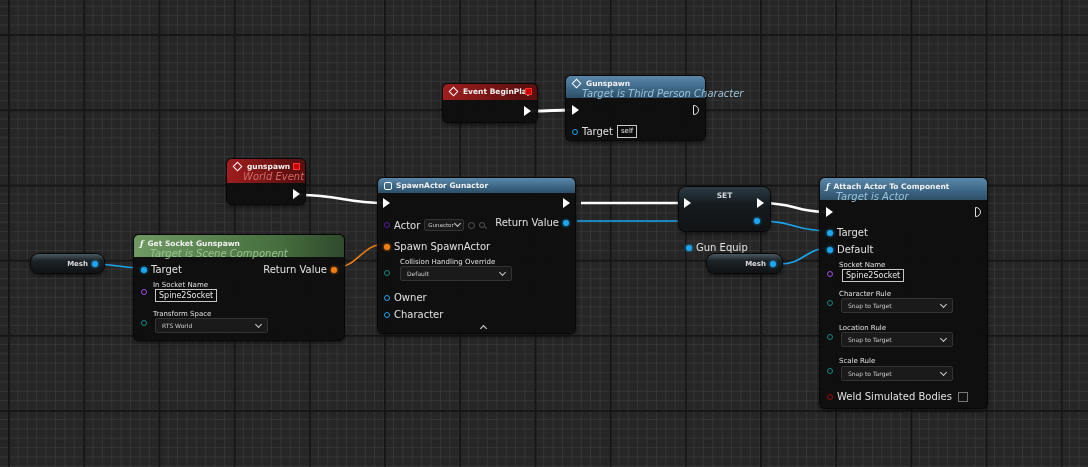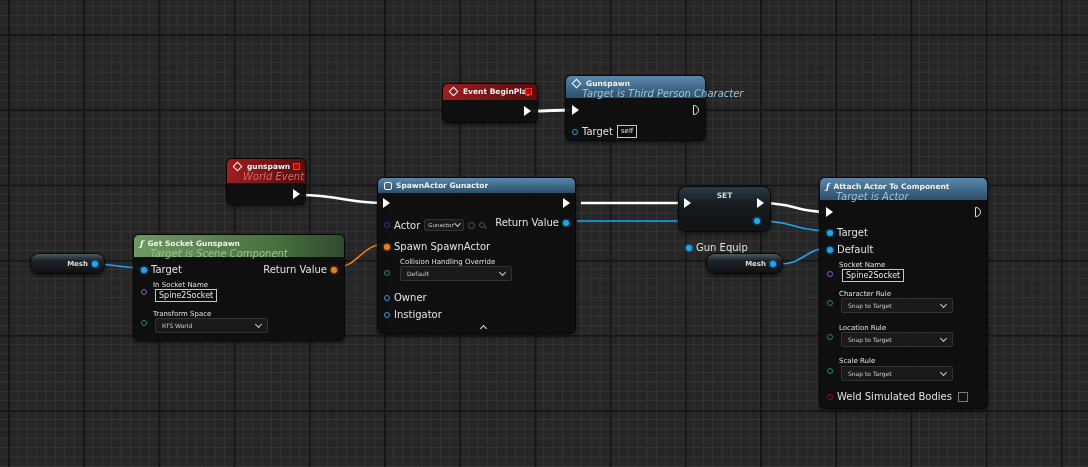--- a/index.html
+++ b/index.html
@@ -210,21 +210,21 @@
   <div class="combo" style="left:22px;top:88px;width:112px;">
     <span>Default</span>
     <span class="chev"></span>
   </div>
   <div class="row" style="left:6px;top:114px;">
     <span class="pin hollow blue"></span>
     <span class="label">Owner</span>
   </div>
   <div class="row" style="left:6px;top:131px;">
     <span class="pin hollow blue"></span>
-    <span class="label">Instigator</span>
+    <span class="label">Character</span>
   </div>
   <div style="position:absolute;left:103px;top:147px;">
     <span class="chev-up"></span>
   </div>
 </div>
 
 <div class="varnode" style="left:31px;top:254px;width:73px;height:19px;">
   <div class="row" style="right:6px;top:6px;">
     <span>Mesh</span>
     <span class="pin filled blue"></span>

